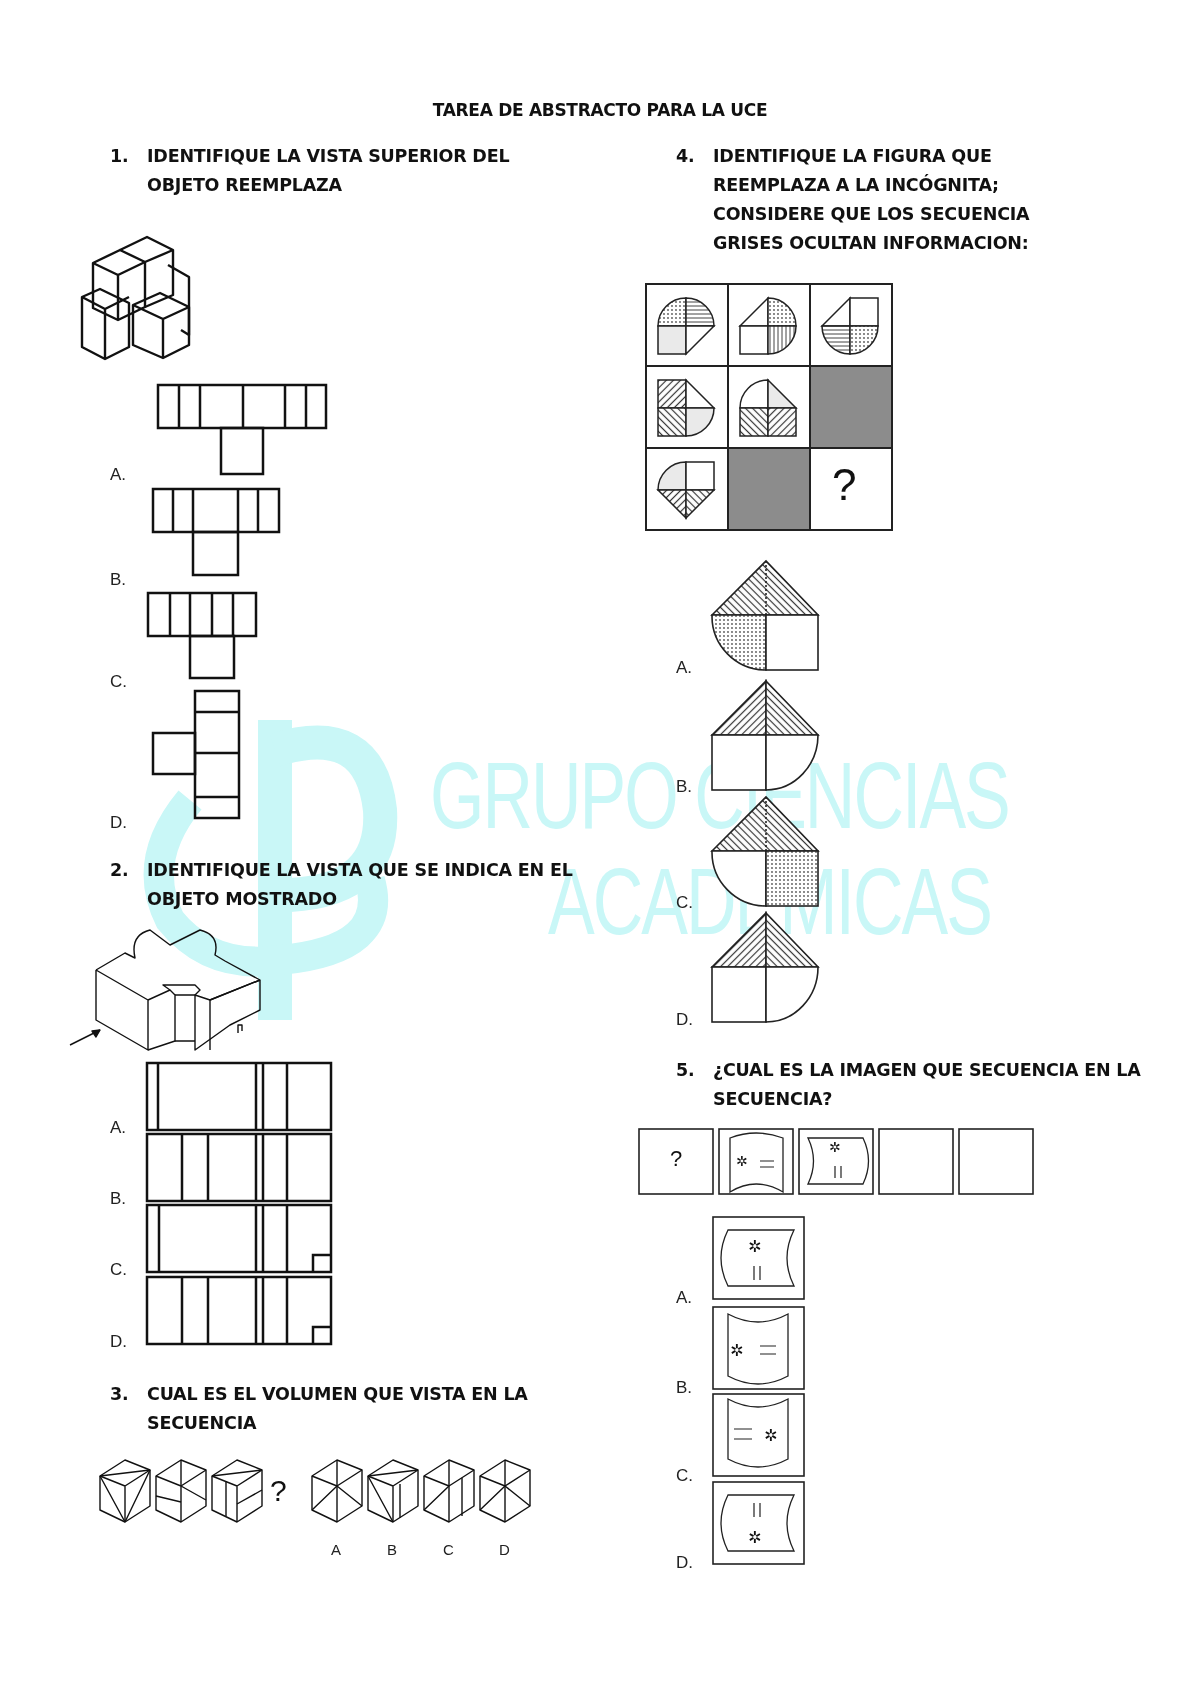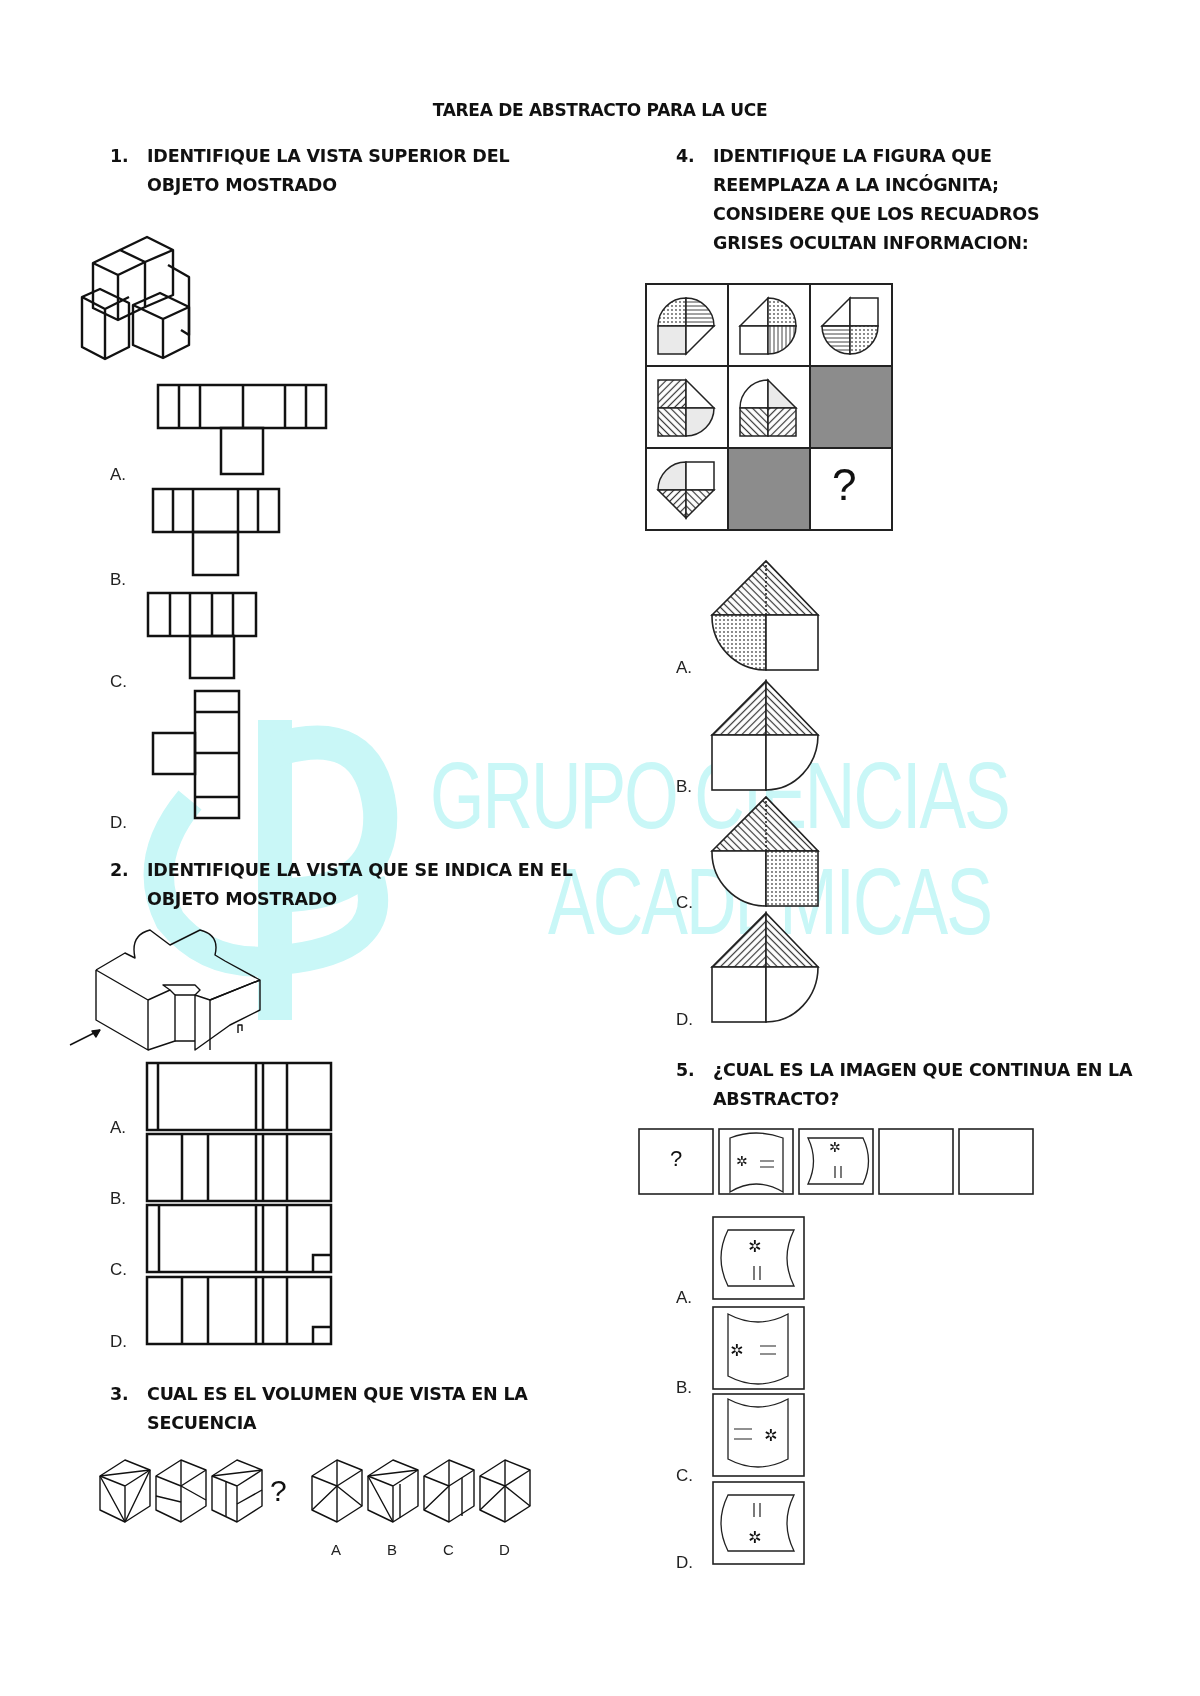--- a/index.html
+++ b/index.html
@@ -23,21 +23,21 @@
 <svg class="abs" style="left:130px; top:720px; width:300px; height:310px; z-index:0;" viewBox="0 0 300 310">
   <path d="M145 0 L145 300" stroke="#c9f7f7" stroke-width="34" fill="none"></path>
   <path d="M145 30 Q240 0 250 90 Q255 170 160 175" stroke="#c9f7f7" stroke-width="34" fill="none"></path>
   <path d="M60 80 Q10 140 40 200 Q80 250 150 240 Q260 230 240 160" stroke="#c9f7f7" stroke-width="30" fill="none"></path>
 </svg>
 
 <div class="abs title">TAREA DE ABSTRACTO PARA LA UCE</div>
 
 <div class="abs q" style="left:110px; top:142px; width:460px;">
   <span class="num">1.</span>
-  <span class="txt">IDENTIFIQUE LA VISTA SUPERIOR DEL OBJETO MOSTRADO</span>
+  <span class="txt">IDENTIFIQUE LA VISTA SUPERIOR DEL OBJETO REEMPLAZA</span>
 </div>
 
 <svg class="fig" style="left:85px; top:225px; width:120px; height:130px;" viewBox="0 0 120 130" fill="none" stroke="#111" stroke-width="2.4" stroke-linejoin="round">
 
   <path d="M83 40 L104 52 L104 110 L96 105"></path>
 
   <path d="M8 38 L35 25 L60 37 L60 82 L33 95 L8 83 Z"></path>
   <path d="M8 38 L33 50 L60 37 M33 50 L33 95"></path>
 
   <path d="M35 25 L62 12 L88 25 L88 70 L60 82"></path>
@@ -164,21 +164,21 @@
   </g>
 </svg>
 <div class="abs" style="left:270px; top:1474px; font-size:30px; font-family:'Liberation Sans',sans-serif;">?</div>
 <div class="abs opt" style="left:331px; top:1541px; font-size:15px;">A</div>
 <div class="abs opt" style="left:387px; top:1541px; font-size:15px;">B</div>
 <div class="abs opt" style="left:443px; top:1541px; font-size:15px;">C</div>
 <div class="abs opt" style="left:499px; top:1541px; font-size:15px;">D</div>
 
 <div class="abs q" style="left:676px; top:142px; width:420px;">
   <span class="num">4.</span>
-  <span class="txt">IDENTIFIQUE LA FIGURA QUE REEMPLAZA A LA INCÓGNITA; CONSIDERE QUE LOS RECUADROS GRISES OCULTAN INFORMACION:</span>
+  <span class="txt">IDENTIFIQUE LA FIGURA QUE REEMPLAZA A LA INCÓGNITA; CONSIDERE QUE LOS SECUENCIA GRISES OCULTAN INFORMACION:</span>
 </div>
 
 <svg class="fig" style="left:645px; top:283px; width:248px; height:248px;" viewBox="0 0 248 248">
   <defs>
     <pattern id="dots" width="4" height="4" patternUnits="userSpaceOnUse">
         <rect width="4" height="4" fill="#fff"></rect>
         <circle cx="2" cy="2" r="0.9" fill="#555"></circle>
       </pattern>
     <pattern id="hlines" width="4" height="4" patternUnits="userSpaceOnUse">
         <rect width="4" height="4" fill="#fff"></rect>
@@ -277,21 +277,21 @@
 <div class="abs opt" style="left:676px; top:1010px;">D.</div>
 <svg class="fig" style="left:710px; top:910px; width:112px; height:116px;" viewBox="0 0 112 116" stroke="#222" stroke-width="1.6">
   <path d="M2 57 L56 3 L56 57 Z" fill="url(#diag2)"></path>
   <path d="M56 3 L108 57 L56 57 Z" fill="url(#diag)"></path>
   <rect x="2" y="57" width="54" height="55" fill="#fff"></rect>
   <path d="M56 57 L108 57 A52 55 0 0 1 56 112 Z" fill="#fff"></path>
 </svg>
 
 <div class="abs q" style="left:676px; top:1056px; width:470px;">
   <span class="num">5.</span>
-  <span class="txt">¿CUAL ES LA IMAGEN QUE CONTINUA EN LA ABSTRACTO?</span>
+  <span class="txt">¿CUAL ES LA IMAGEN QUE SECUENCIA EN LA SECUENCIA?</span>
 </div>
 
 <svg class="fig" style="left:638px; top:1128px; width:400px; height:68px;" viewBox="0 0 400 68" fill="none" stroke="#222" stroke-width="1.6">
   <rect x="1" y="1" width="74" height="65"></rect>
   <rect x="81" y="1" width="74" height="65"></rect>
   <rect x="161" y="1" width="74" height="65"></rect>
   <rect x="241" y="1" width="74" height="65"></rect>
   <rect x="321" y="1" width="74" height="65"></rect>
 
   <path d="M92 10 Q118 0 145 10 L145 64 Q118 48 92 64 Z" stroke-width="1.3"></path>

